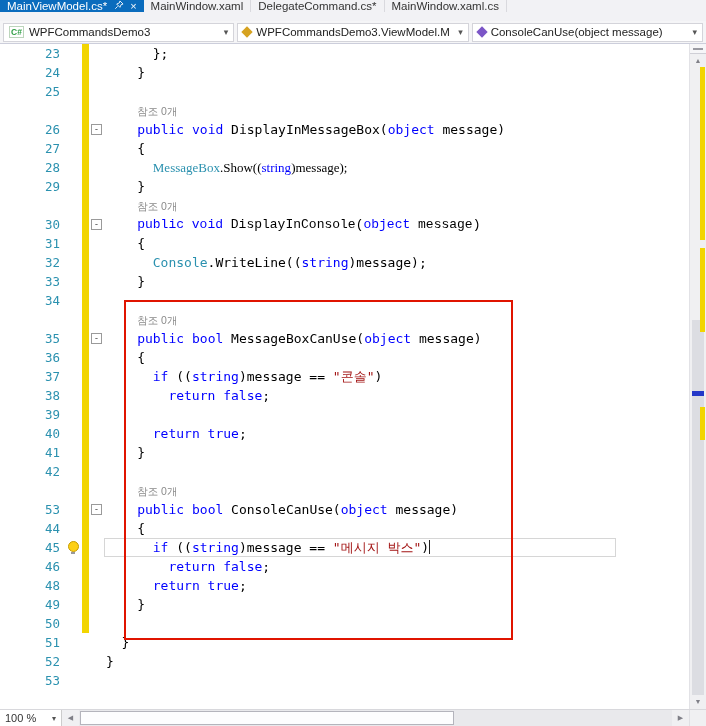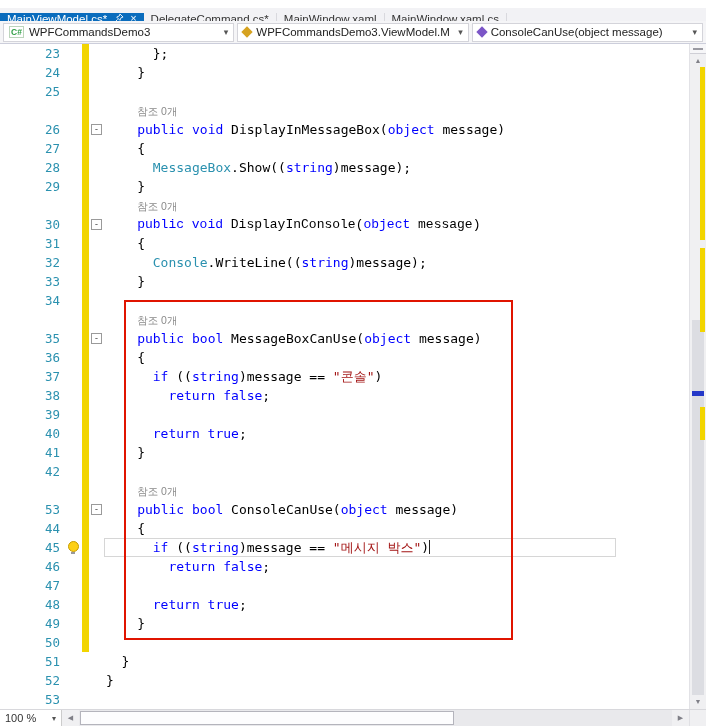--- a/index.html
+++ b/index.html
@@ -4,21 +4,21 @@
 <style>
   :root{
     --accent:#0a6cbd; --chg:#f2d500; --ann:#e01400; --kw:#0000ff;
     --ty:#2b91af; --str:#a31515; --num:#2b91af; --lens:#8a8a8a; --cmark:#2438c8;
   }
   *{box-sizing:border-box;margin:0;padding:0}
   html,body{width:706px;height:726px;overflow:hidden}
   body{position:relative;font-family:"Liberation Sans",sans-serif;background:#fff}
 
   
-  .tabbar{position:absolute;top:8px;left:0;right:0;height:21px;background:#f2f2f5;display:flex;align-items:center}
+  .tabbar{position:absolute;top:0;left:0;right:0;height:21px;background:#f2f2f5;display:flex;align-items:flex-start}
   .tab{display:flex;align-items:center;padding:0 7px;font-size:11.5px;color:#333;
        border-right:1px solid #d9d9de;gap:5px;cursor:default;white-space:nowrap}
   .tab.active{background:var(--accent);color:#fff;border-right:none}
   .tclose{font-size:11px;line-height:11px;opacity:.95;margin-left:1px}
   .tab .pin{display:inline-block;margin-left:2px}
 
   
   .navbar{position:absolute;top:21px;left:0;right:0;height:23px;background:#f5f5f7;
           border-bottom:1px solid #cccedb;display:flex;align-items:center;gap:3px;padding:0 3px}
   .combo{flex:1;height:19px;background:#fff;border:1px solid #d4d4da;display:flex;align-items:center;
@@ -78,24 +78,24 @@
 
 <div class="tabbar">
     <div class="tab active">
       <span class="tlabel">MainViewModel.cs*</span>
       <span class="pin"><svg width="10" height="10" viewBox="0 0 16 16">
           <path d="M9.5 1.5l5 5-3.2 1-1.8 4.2-5.2-5.2 4.2-1.8zM5.8 10.2L2 14" stroke="#fff" stroke-width="1.4" fill="none"></path>
         </svg></span>
       <span class="tclose">×</span>
     </div>
     <div class="tab">
+      <span class="tlabel">MainWindow.xaml</span>
+    </div>
+    <div class="tab">
       <span class="tlabel">DelegateCommand.cs*</span>
-    </div>
-    <div class="tab">
-      <span class="tlabel">MainWindow.xaml</span>
     </div>
     <div class="tab">
       <span class="tlabel">MainWindow.xaml.cs</span>
     </div>
   </div>
 
 <div class="navbar">
   <div class="combo">
     <span class="ic-proj">C#</span>
     <span class="lbl">WPFCommandsDemo3</span>
@@ -157,21 +157,21 @@
         <div class="g-glyph"></div>
         <div class="g-change changed"></div>
         <div class="g-fold"></div>
         <div class="code" style="padding-left: 33.2px;"><span class="sp">{</span></div>
       </div>
       <div class="row">
         <div class="g-num">28</div>
         <div class="g-glyph"></div>
         <div class="g-change changed"></div>
         <div class="g-fold"></div>
-        <div class="code" style="padding-left: 48.8px;"><span class="st">MessageBox</span><span class="sp">.Show((</span><span class="sk">string</span><span class="sp">)message);</span></div>
+        <div class="code" style="padding-left: 48.8px; font-family: Liberation Serif, serif;"><span class="st">MessageBox</span><span class="sp">.Show((</span><span class="sk">string</span><span class="sp">)message);</span></div>
       </div>
       <div class="row">
         <div class="g-num">29</div>
         <div class="g-glyph"></div>
         <div class="g-change changed"></div>
         <div class="g-fold"></div>
         <div class="code" style="padding-left: 33.2px;"><span class="sp">}</span></div>
       </div>
       <div class="row">
         <div class="g-num"></div>
@@ -313,27 +313,20 @@
         <div class="g-change changed"></div>
         <div class="g-fold"></div>
         <div class="code current" style="padding-left: 48.8px;"><span class="sk">if</span><span class="sp"> ((</span><span class="sk">string</span><span class="sp">)message == </span><span class="ss">"메시지 박스"</span><span class="sp">)</span><span class="tcaret"></span></div>
       </div>
       <div class="row">
         <div class="g-num">46</div>
         <div class="g-glyph"></div>
         <div class="g-change changed"></div>
         <div class="g-fold"></div>
         <div class="code" style="padding-left: 64.4px;"><span class="sk">return false</span><span class="sp">;</span></div>
-      </div>
-      <div class="row">
-        <div class="g-num">47</div>
-        <div class="g-glyph"></div>
-        <div class="g-change changed"></div>
-        <div class="g-fold"></div>
-        <div class="code" style="padding-left: 2px;"></div>
       </div>
       <div class="row">
         <div class="g-num">48</div>
         <div class="g-glyph"></div>
         <div class="g-change changed"></div>
         <div class="g-fold"></div>
         <div class="code" style="padding-left: 48.8px;"><span class="sk">return true</span><span class="sp">;</span></div>
       </div>
       <div class="row">
         <div class="g-num">49</div>

